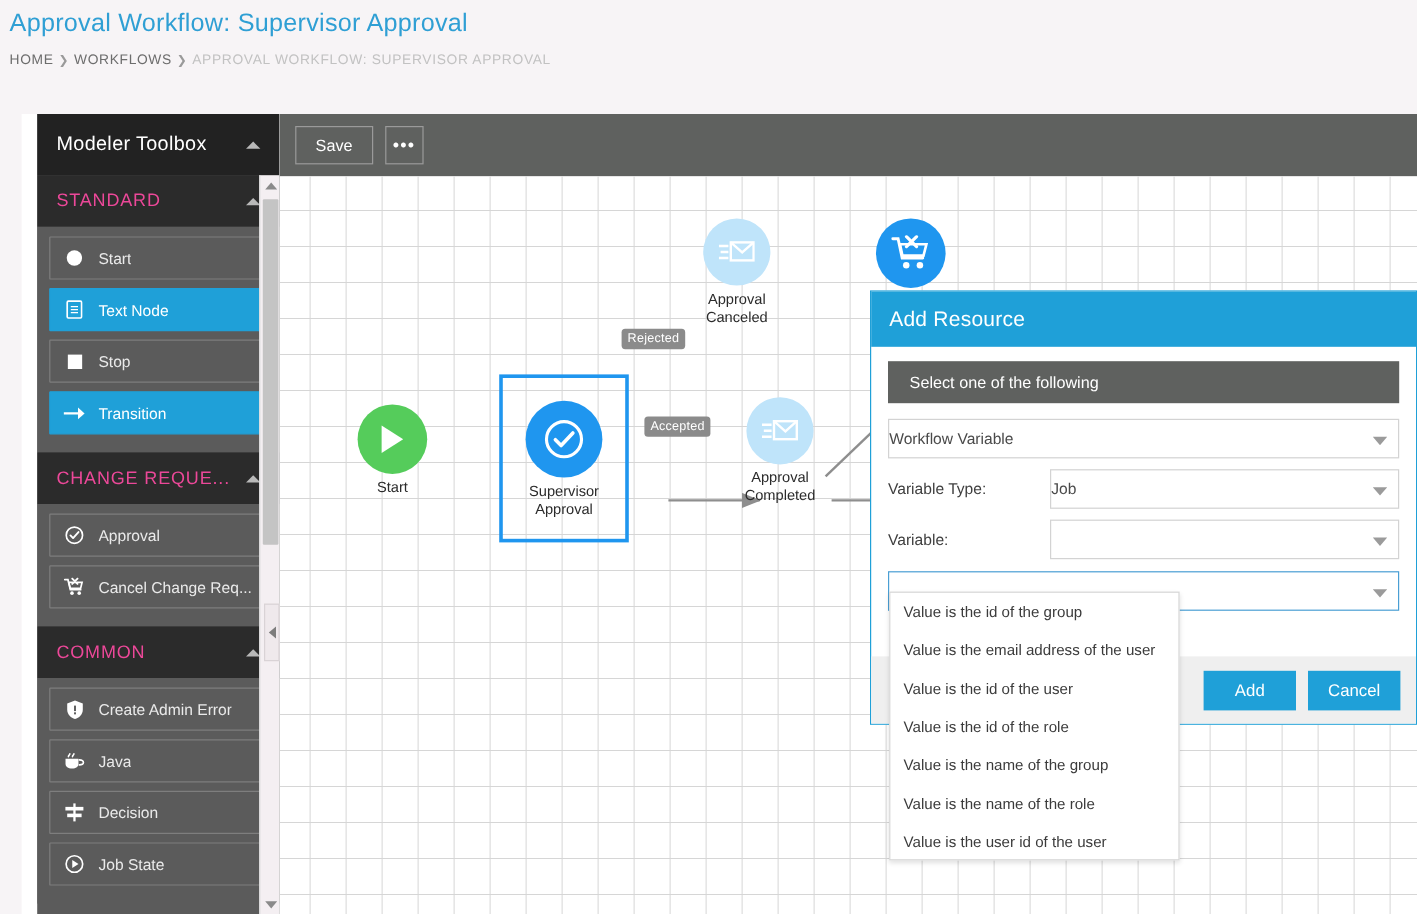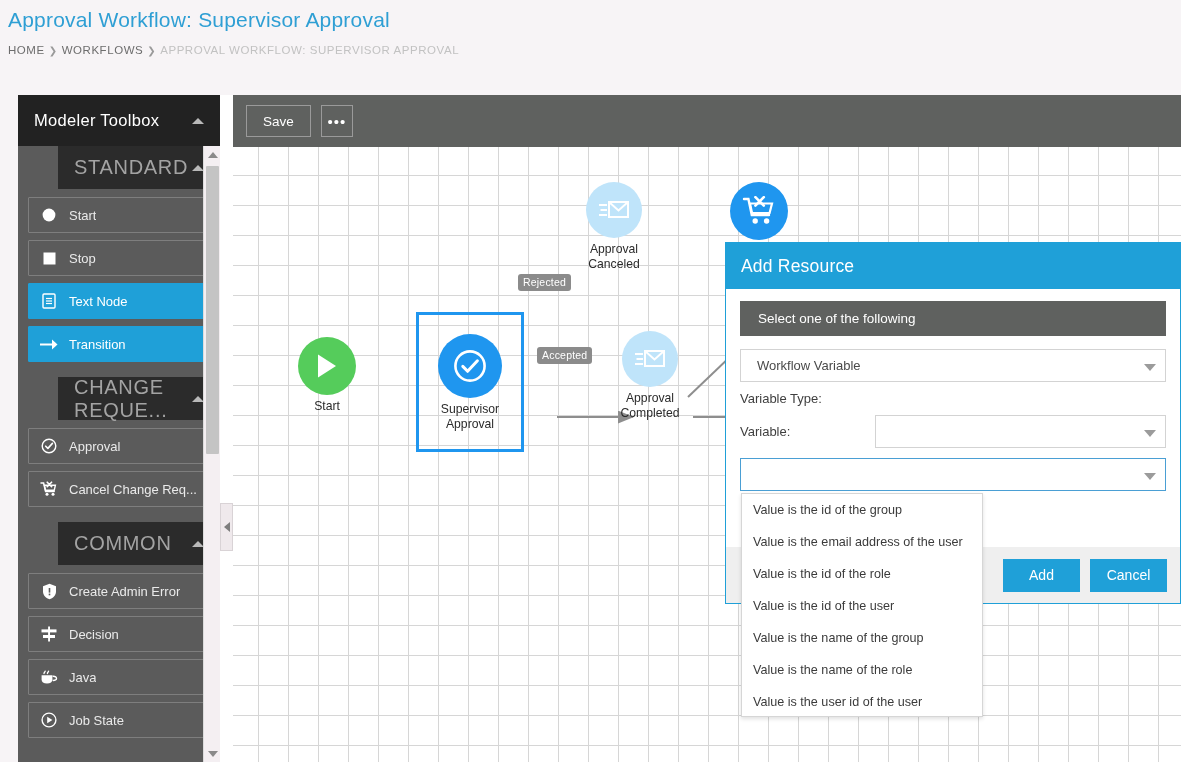--- a/index.html
+++ b/index.html
@@ -29,43 +29,43 @@
 
   
   .app-frame {
     position: absolute; left: 18px; top: 95px;
     width: 1163px; height: 667px;
     background: #fff;
   }
 
   
   .toolbox {
-    position: absolute; left: 0; top: 0;
+    position: absolute; left: 13px; top: 0;
     width: 202px; height: 667px;
     background: #5b5b5b;
     overflow: hidden;
   }
   .toolbox-header {
     height: 51px; background: #222222;
     display: flex; align-items: center;
     padding: 0 16px; color: #fff;
     font-size: 16.5px; letter-spacing: .3px;
   }
   .toolbox-header .cap { flex: 1; }
   .caret-up {
     width: 0; height: 0;
     border-left: 6px solid transparent;
     border-right: 6px solid transparent;
     border-bottom: 6px solid #b9b9b9;
   }
   .group-header {
     height: 43px; background: #2b2b2b;
     display: flex; align-items: center;
-    padding: 0 16px; color: #a3a3a3;
-    font-size: 20px; letter-spacing: .7px; margin-left: 40px;
+    padding: 0 16px; color: #ec4899;
+    font-size: 15px; letter-spacing: .7px;
   }
   .group-header .cap { flex: 1; }
   .group-body { padding: 8px 10px 8px 10px; background: #5b5b5b; }
   .tool-item {
     height: 36px; margin-bottom: 7px;
     border: 1px solid #7e7e7e; background: #5b5b5b;
     display: flex; align-items: center;
     padding: 0 8px; color: #eaeaea; font-size: 13px;
     cursor: pointer; border-radius: 1px;
   }
@@ -163,21 +163,21 @@
     font-size: 17.5px; letter-spacing: .2px;
   }
   .modal-body { padding: 12px 14px 0 14px; position: relative; height: 272px;}
   .sel-banner {
     height: 35px; background: #5f615f; color: #fff;
     display: flex; align-items: center; padding: 0 18px;
     font-size: 13.5px; margin-bottom: 13px;
   }
   .sel-box-ctl {
     height: 33px; border: 1px solid #d3d3d3; background: #fff;
-    display: flex; align-items: center; padding: 0 16px;
+    display: flex; align-items: center; padding: 0 0;
     font-size: 13px; color: #4a4a4a; position: relative; cursor: pointer;
   }
   .sel-box-ctl.focused { border: 1px solid #4a9fd4; }
   .sel-box-ctl .arrow {
     position: absolute; right: 9px; top: 50%; margin-top: -2px;
     width: 0; height: 0; border-left: 6px solid transparent;
     border-right: 6px solid transparent; border-top: 7px solid #9b9b9b;
   }
   .form-row { display: flex; align-items: center; margin-top: 9px; }
   .form-row .flabel {
@@ -235,38 +235,38 @@
           </div>
           <div class="group-body">
             <div class="tool-item">
               <span class="tool-ico">
                 <svg width="14" height="14" viewBox="0 0 14 14">
                   <circle cx="7" cy="7" r="6.4" fill="#ffffff"></circle>
                 </svg>
               </span>
               <span class="tool-label">Start</span>
             </div>
-            <div class="tool-item">
-              <span class="tool-ico">
-                <svg width="13" height="13" viewBox="0 0 13 13">
-                  <rect x="0.5" y="0.5" width="12" height="12" fill="#ffffff"></rect>
-                </svg>
-              </span>
-              <span class="tool-label">Stop</span>
-            </div>
             <div class="tool-item sel">
               <span class="tool-ico">
                 <svg width="14" height="16" viewBox="0 0 14 16">
                   <rect x="1" y="1" width="12" height="14" rx="1" fill="none" stroke="#ffffff" stroke-width="1.4"></rect>
                   <line x1="4" y1="5.5" x2="10" y2="5.5" stroke="#ffffff" stroke-width="1.2"></line>
                   <line x1="4" y1="8" x2="10" y2="8" stroke="#ffffff" stroke-width="1.2"></line>
                   <line x1="4" y1="10.5" x2="10" y2="10.5" stroke="#ffffff" stroke-width="1.2"></line>
                 </svg>
               </span>
               <span class="tool-label">Text Node</span>
+            </div>
+            <div class="tool-item">
+              <span class="tool-ico">
+                <svg width="13" height="13" viewBox="0 0 13 13">
+                  <rect x="0.5" y="0.5" width="12" height="12" fill="#ffffff"></rect>
+                </svg>
+              </span>
+              <span class="tool-label">Stop</span>
             </div>
             <div class="tool-item sel">
               <span class="tool-ico">
                 <svg width="18" height="13" viewBox="0 0 18 13">
                   <line x1="0" y1="6.5" x2="13" y2="6.5" stroke="#ffffff" stroke-width="2"></line>
                   <path d="M12,1.6 L17.5,6.5 L12,11.4 z" fill="#ffffff"></path>
                 </svg>
               </span>
               <span class="tool-label">Transition</span>
             </div>
@@ -308,38 +308,38 @@
                 <svg width="15" height="17" viewBox="0 0 15 17">
                   <path d="M7.5,0.8 L14,3.2 L14,8.4 C14,12.4 10.8,15.2 7.5,16.2 C4.2,15.2 1,12.4 1,8.4 L1,3.2 z" fill="#ffffff"></path>
                   <rect x="6.7" y="5" width="1.6" height="4.6" fill="#5b5b5b"></rect>
                   <rect x="6.7" y="10.6" width="1.6" height="1.7" fill="#5b5b5b"></rect>
                 </svg>
               </span>
               <span class="tool-label">Create Admin Error</span>
             </div>
             <div class="tool-item">
               <span class="tool-ico">
-                <svg width="18" height="16" viewBox="0 0 18 16">
-                  <rect x="8.1" y="0.5" width="1.9" height="15" fill="#ffffff"></rect>
-                  <rect x="1.5" y="3.4" width="15" height="3" fill="#ffffff"></rect>
-                  <rect x="3" y="9" width="12" height="3" fill="#ffffff"></rect>
-                </svg>
-              </span>
-              <span class="tool-label">Decision</span>
-            </div>
-            <div class="tool-item">
-              <span class="tool-ico">
                 <svg width="18" height="15" viewBox="0 0 18 15">
                   <path d="M1.6,5.2 L12.4,5.2 L12.4,9.4 C12.4,11.8 10.4,13.4 7,13.4 C3.6,13.4 1.6,11.8 1.6,9.4 z" fill="#ffffff"></path>
                   <path d="M12.6,6.3 C15.6,6.1 16.5,7.2 16.5,8.4 C16.5,9.6 15.4,10.6 12.6,10.4" fill="none" stroke="#ffffff" stroke-width="1.4"></path>
                   <path d="M4,3.6 C4,2.2 5.2,2.4 5.2,1.1" stroke="#ffffff" stroke-width="1.3" fill="none" stroke-linecap="round"></path>
                   <path d="M7.4,3.6 C7.4,2.2 8.6,2.4 8.6,1.1" stroke="#ffffff" stroke-width="1.3" fill="none" stroke-linecap="round"></path>
                 </svg>
               </span>
               <span class="tool-label">Java</span>
+            </div>
+            <div class="tool-item">
+              <span class="tool-ico">
+                <svg width="18" height="16" viewBox="0 0 18 16">
+                  <rect x="8.1" y="0.5" width="1.9" height="15" fill="#ffffff"></rect>
+                  <rect x="1.5" y="3.4" width="15" height="3" fill="#ffffff"></rect>
+                  <rect x="3" y="9" width="12" height="3" fill="#ffffff"></rect>
+                </svg>
+              </span>
+              <span class="tool-label">Decision</span>
             </div>
             <div class="tool-item">
               <span class="tool-ico">
                 <svg width="16" height="16" viewBox="0 0 16 16">
                   <circle cx="8" cy="8" r="6.9" fill="none" stroke="#ffffff" stroke-width="1.4"></circle>
                   <path d="M6.2,4.7 L11.4,8 L6.2,11.3 z" fill="#ffffff"></path>
                 </svg>
               </span>
               <span class="tool-label">Job State</span>
             </div>
@@ -470,20 +470,26 @@
     <div class="modal-body">
       <div class="sel-banner">Select one of the following</div>
 
       <div class="sel-box-ctl">
         <span>Workflow Variable</span>
         <span class="arrow"></span>
       </div>
 
       <div class="form-row">
         <span class="flabel">Variable Type:</span>
+        <span class="fctl">
+          <span class="sel-box-ctl" style="display:flex">
+            <span>Job</span>
+            <span class="arrow"></span>
+          </span>
+        </span>
       </div>
 
       <div class="form-row">
         <span class="flabel">Variable:</span>
         <span class="fctl">
           <span class="sel-box-ctl" style="display:flex">
             <span></span>
             <span class="arrow"></span>
           </span>
         </span>
@@ -500,20 +506,20 @@
     <div class="modal-foot">
       <span class="ghost-text" style="left:230px; top:21px;">er</span>
       <button class="btn-primary">Add</button>
       <button class="btn-primary">Cancel</button>
     </div>
   </div>
 
   <div class="dropdown" id="dropdown-list">
       <div class="dd-item">Value is the id of the group</div>
       <div class="dd-item">Value is the email address of the user</div>
+      <div class="dd-item">Value is the id of the user</div>
       <div class="dd-item">Value is the id of the role</div>
-      <div class="dd-item">Value is the id of the user</div>
       <div class="dd-item">Value is the name of the group</div>
       <div class="dd-item">Value is the name of the role</div>
       <div class="dd-item">Value is the user id of the user</div>
     </div>
 
 </div>
 
 </body></html>

